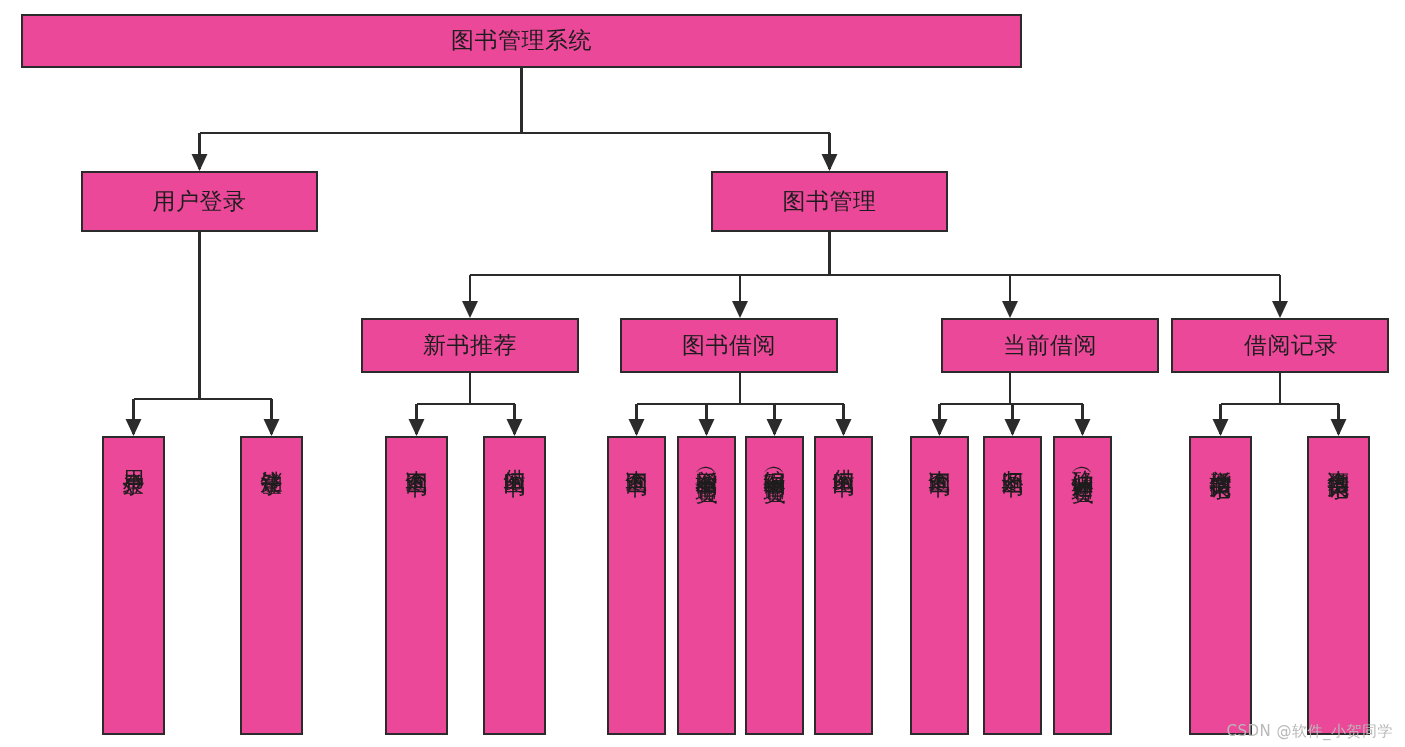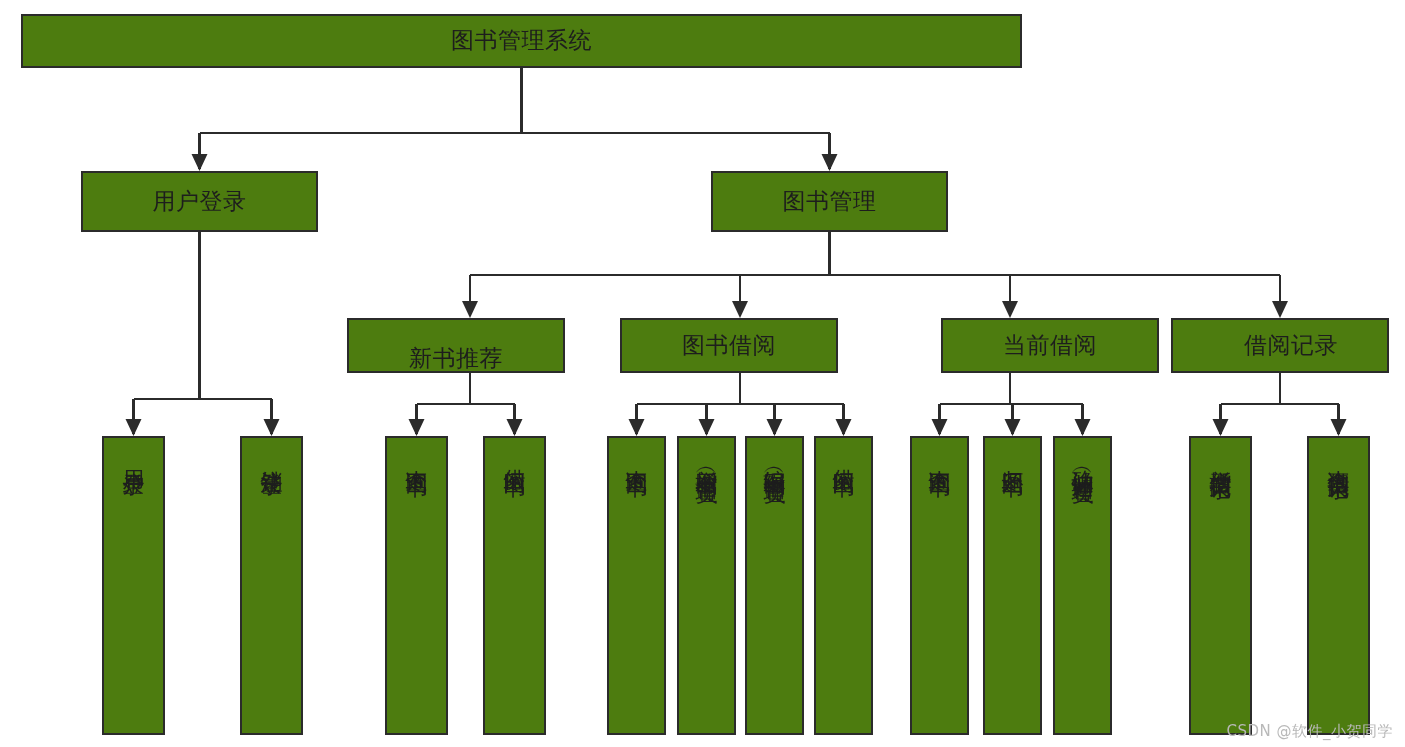--- a/index.html
+++ b/index.html
@@ -22,21 +22,21 @@
     left: 0;
     top: 0;
     width: 1405px;
     height: 747px;
     pointer-events: none;
   }
   .node {
     position: absolute;
     box-sizing: border-box;
     border: 2.5px solid #2b2b2b;
-    background: #4d7c0f;
+    background: #ec4899;
     display: flex;
     align-items: center;
     justify-content: center;
     color: #1d1d1d;
   }
   .node.horiz {
     font-size: 23px;
     letter-spacing: 0.5px;
     line-height: 1.1;
   }
@@ -124,21 +124,21 @@
   <div id="nodes">
       <div class="node horiz" style="left: 21px; top: 14px; width: 1001px; height: 54px;">
         <span>图书管理系统</span>
       </div>
       <div class="node horiz" style="left: 81px; top: 171px; width: 237px; height: 61px;">
         <span>用户登录</span>
       </div>
       <div class="node horiz" style="left: 711px; top: 171px; width: 237px; height: 61px;">
         <span>图书管理</span>
       </div>
-      <div class="node horiz" style="left: 347px; top: 318px; width: 218px; height: 55px; align-items: flex-end;">
+      <div class="node horiz" style="left: 361px; top: 318px; width: 218px; height: 55px;">
         <span>新书推荐</span>
       </div>
       <div class="node horiz" style="left: 620px; top: 318px; width: 218px; height: 55px;">
         <span>图书借阅</span>
       </div>
       <div class="node horiz" style="left: 901px; top: 318px; width: 218px; height: 55px; margin-left: 40px;">
         <span>当前借阅</span>
       </div>
       <div class="node horiz" style="left: 1171px; top: 318px; width: 218px; height: 55px; padding-left: 22px;">
         <span>借阅记录</span>

